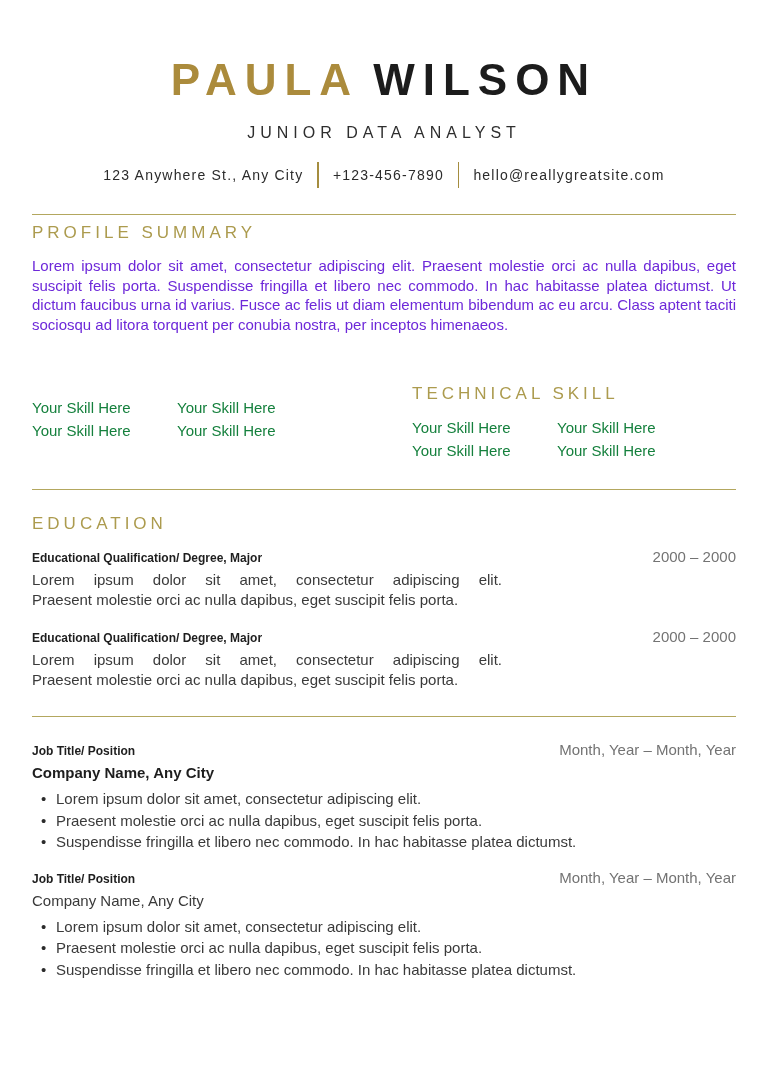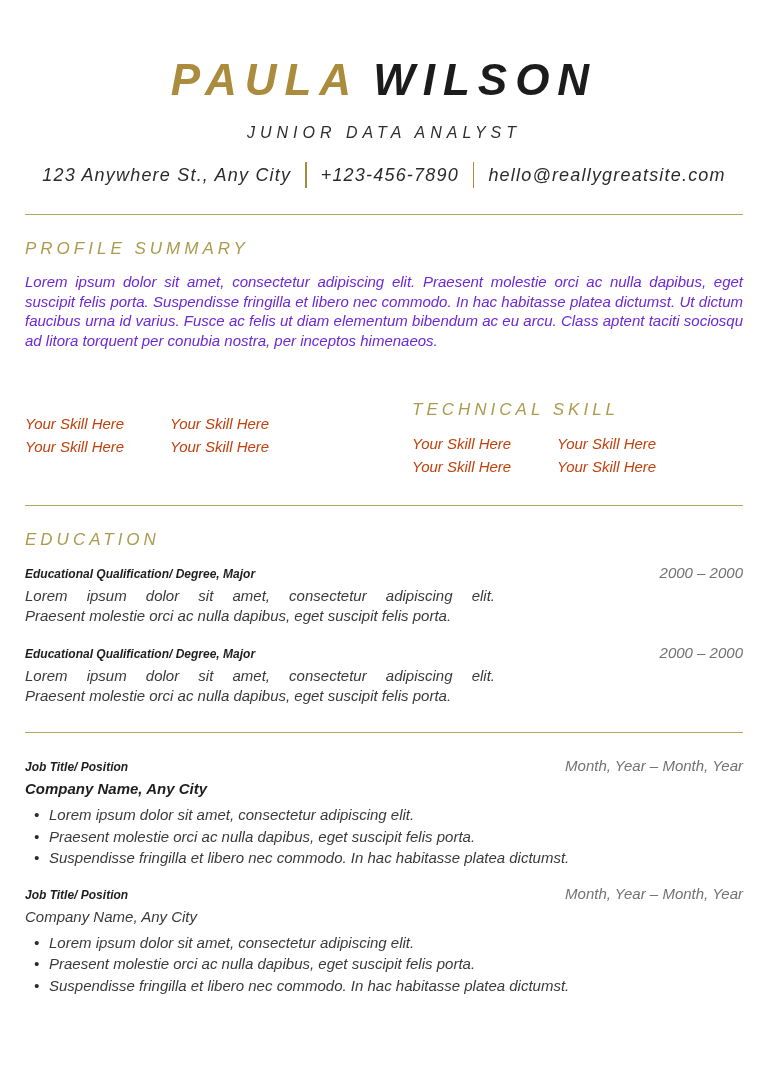--- a/index.html
+++ b/index.html
@@ -8,23 +8,22 @@
     width: 768px;
     height: 1086px;
     margin: 0 auto;
     font-family: "Liberation Sans", sans-serif;
     color: #3a3a3a;
     overflow: hidden;
   }
   .page {
     width: 768px;
     height: 866px;
-    padding: 0 25px;
+    padding: 0 32px;
     background: #ffffff;
-    font-style: italic;
   }
 
   
   .header { text-align: center; padding-top: 56px; }
   .name {
     font-size: 44px;
     font-weight: 700;
     letter-spacing: 8px;
     line-height: 1.1;
     white-space: nowrap;
@@ -36,21 +35,21 @@
     font-size: 16px;
     font-weight: 500;
     letter-spacing: 5px;
     color: #2e2e2e;
   }
   .contact-row {
     margin-top: 20px;
     display: flex;
     justify-content: center;
     align-items: center;
-    font-size: 18px;
+    font-size: 14px;
     letter-spacing: 1.2px;
     color: #2b2b2b;
   }
   .contact-sep {
     width: 1.5px;
     height: 26px;
     background: #a58d3f;
     margin: 0 14px;
   }
 
@@ -66,21 +65,21 @@
 
   
   .section-heading {
     font-size: 17px;
     font-weight: 500;
     letter-spacing: 4px;
     color: #ac9b4e;
   }
 
   
-  .profile { margin-top: 24px; }
+  .profile { margin-top: 8px; }
   .profile p {
     margin-top: 13px;
     font-size: 15px;
     line-height: 19.5px;
     text-align: justify;
     color: #6d28d9;
   }
 
   
   .skills {
@@ -88,21 +87,21 @@
     display: grid;
     grid-template-columns: 1fr 1fr;
     column-gap: 56px;
   }
   .skills-col .skill-grid {
     margin-top: 15px;
     display: grid;
     grid-template-columns: 145px auto;
     row-gap: 6px;
     font-size: 15px;
-    color: #c2410c;
+    color: #15803d;
   }
 
   
   .section { margin-top: 24px; }
   .entry { margin-top: 14px; }
   .entry-head {
     display: flex;
     justify-content: space-between;
     align-items: baseline;
   }

